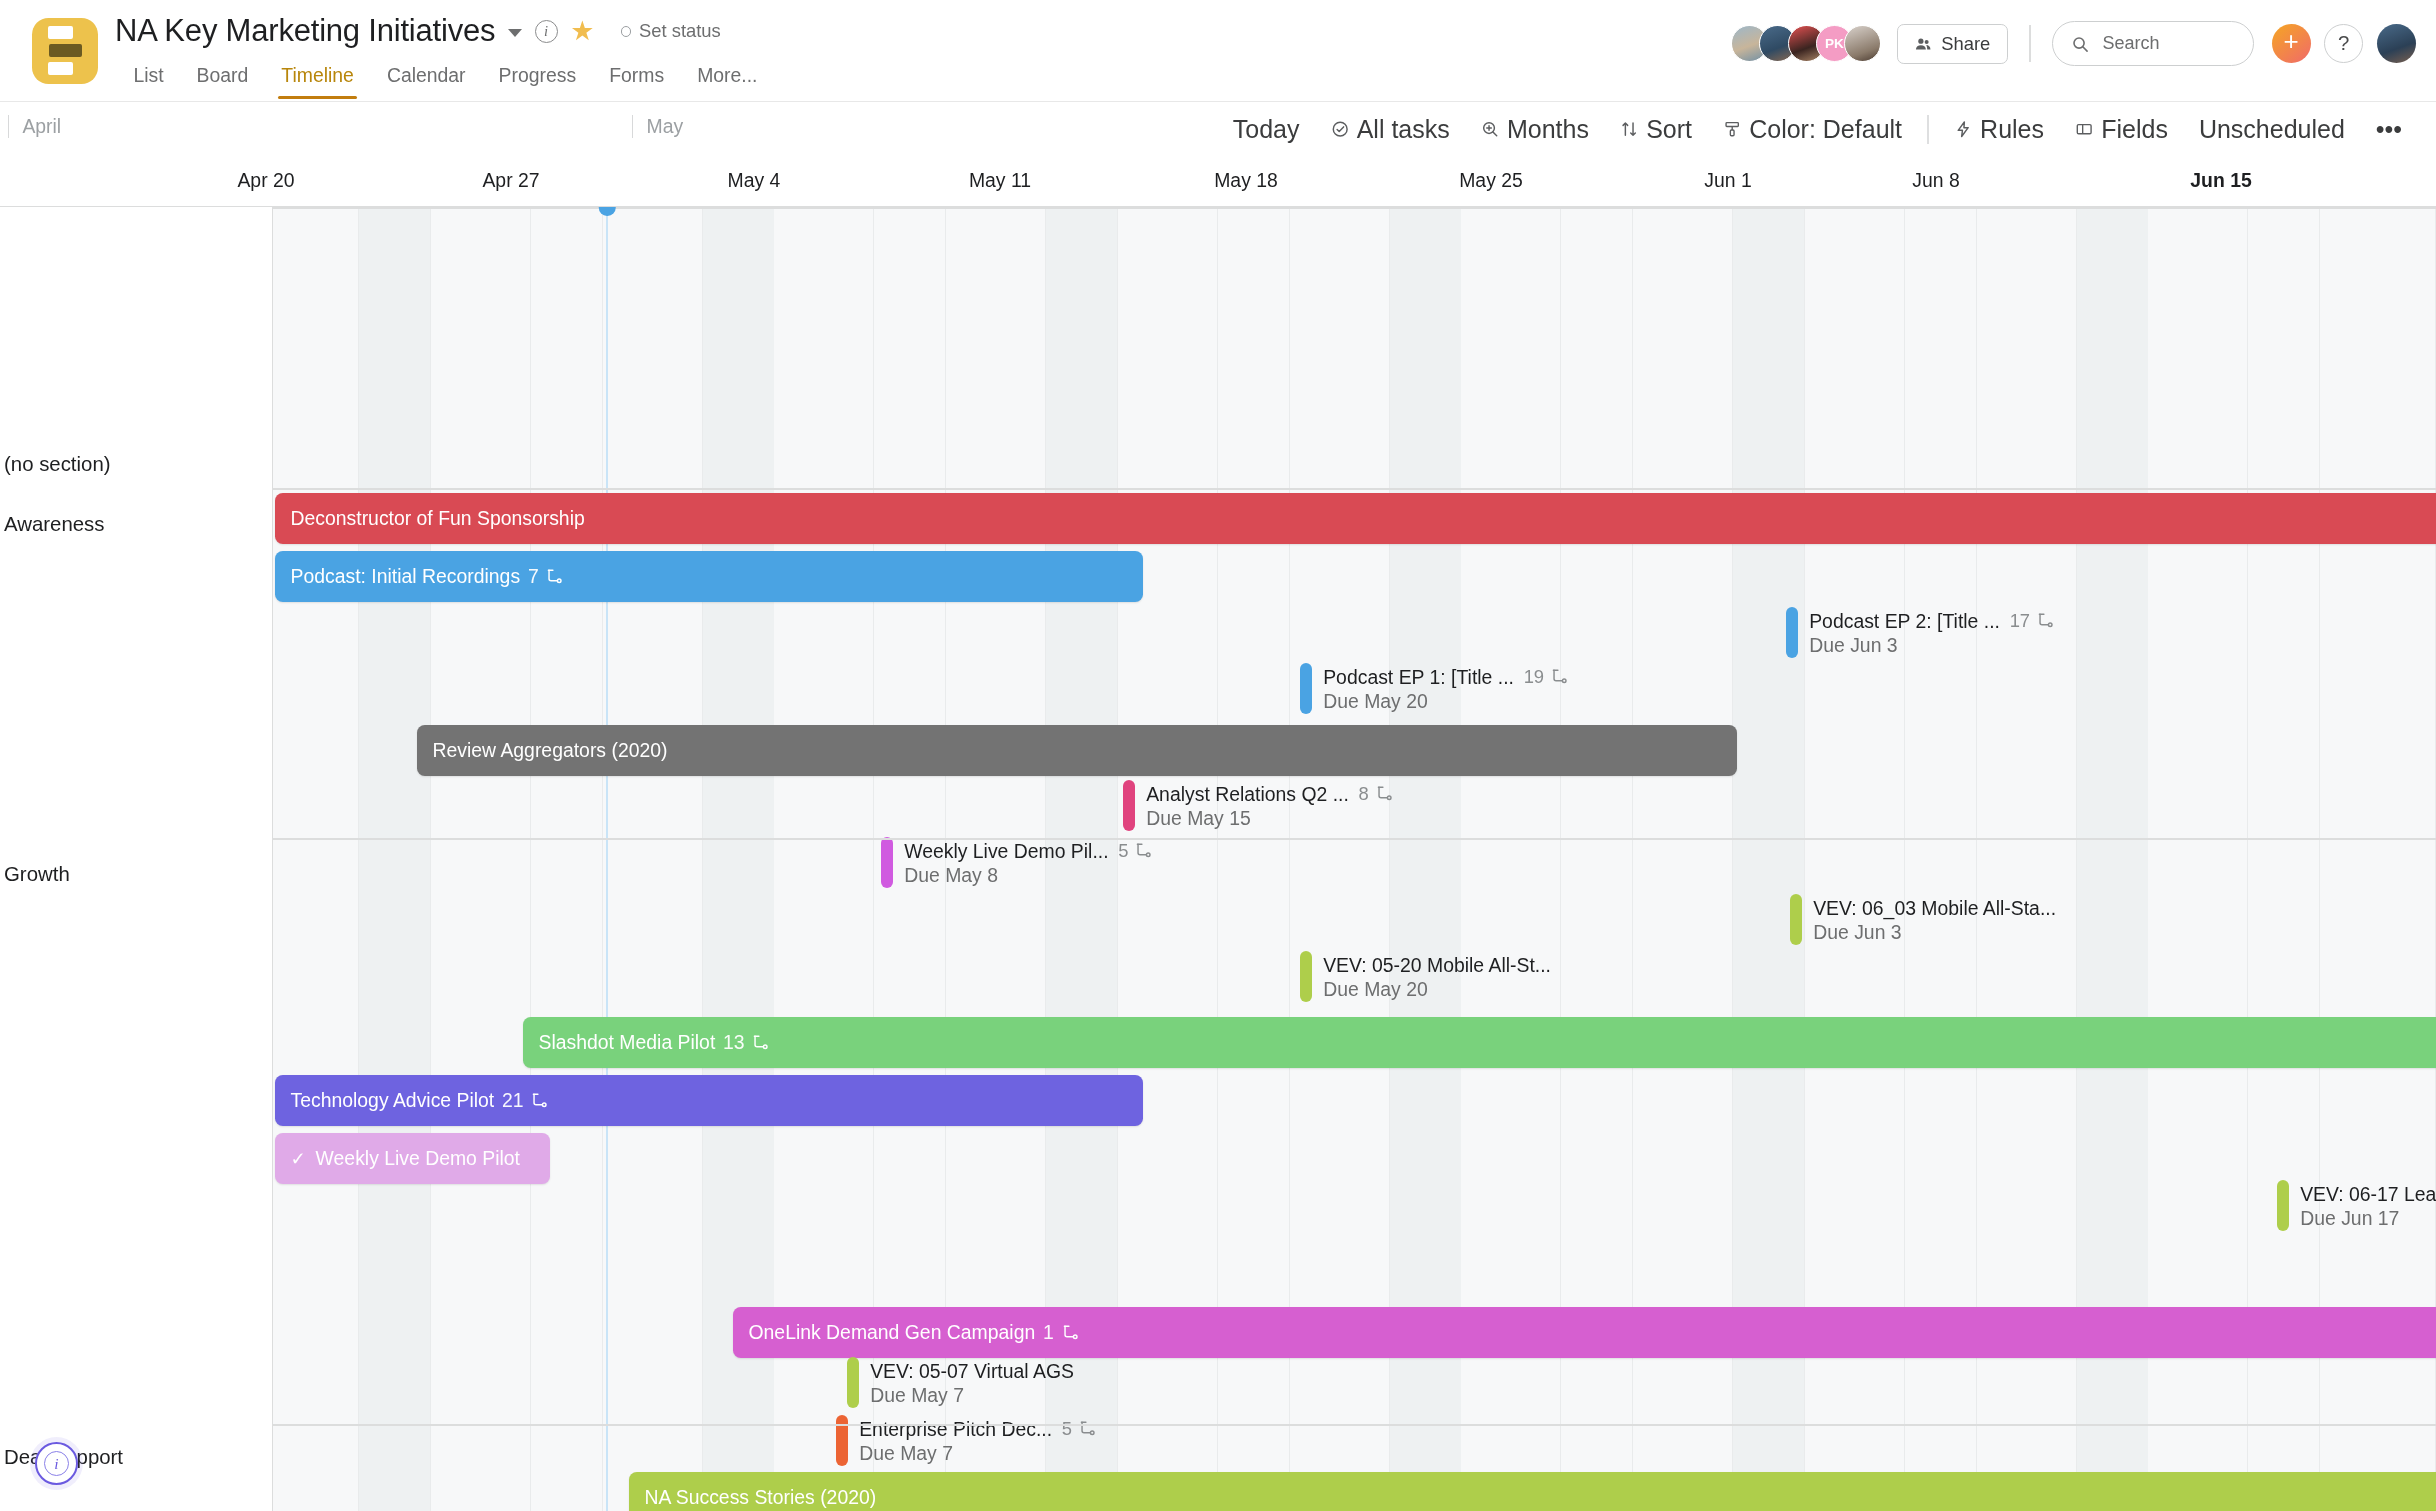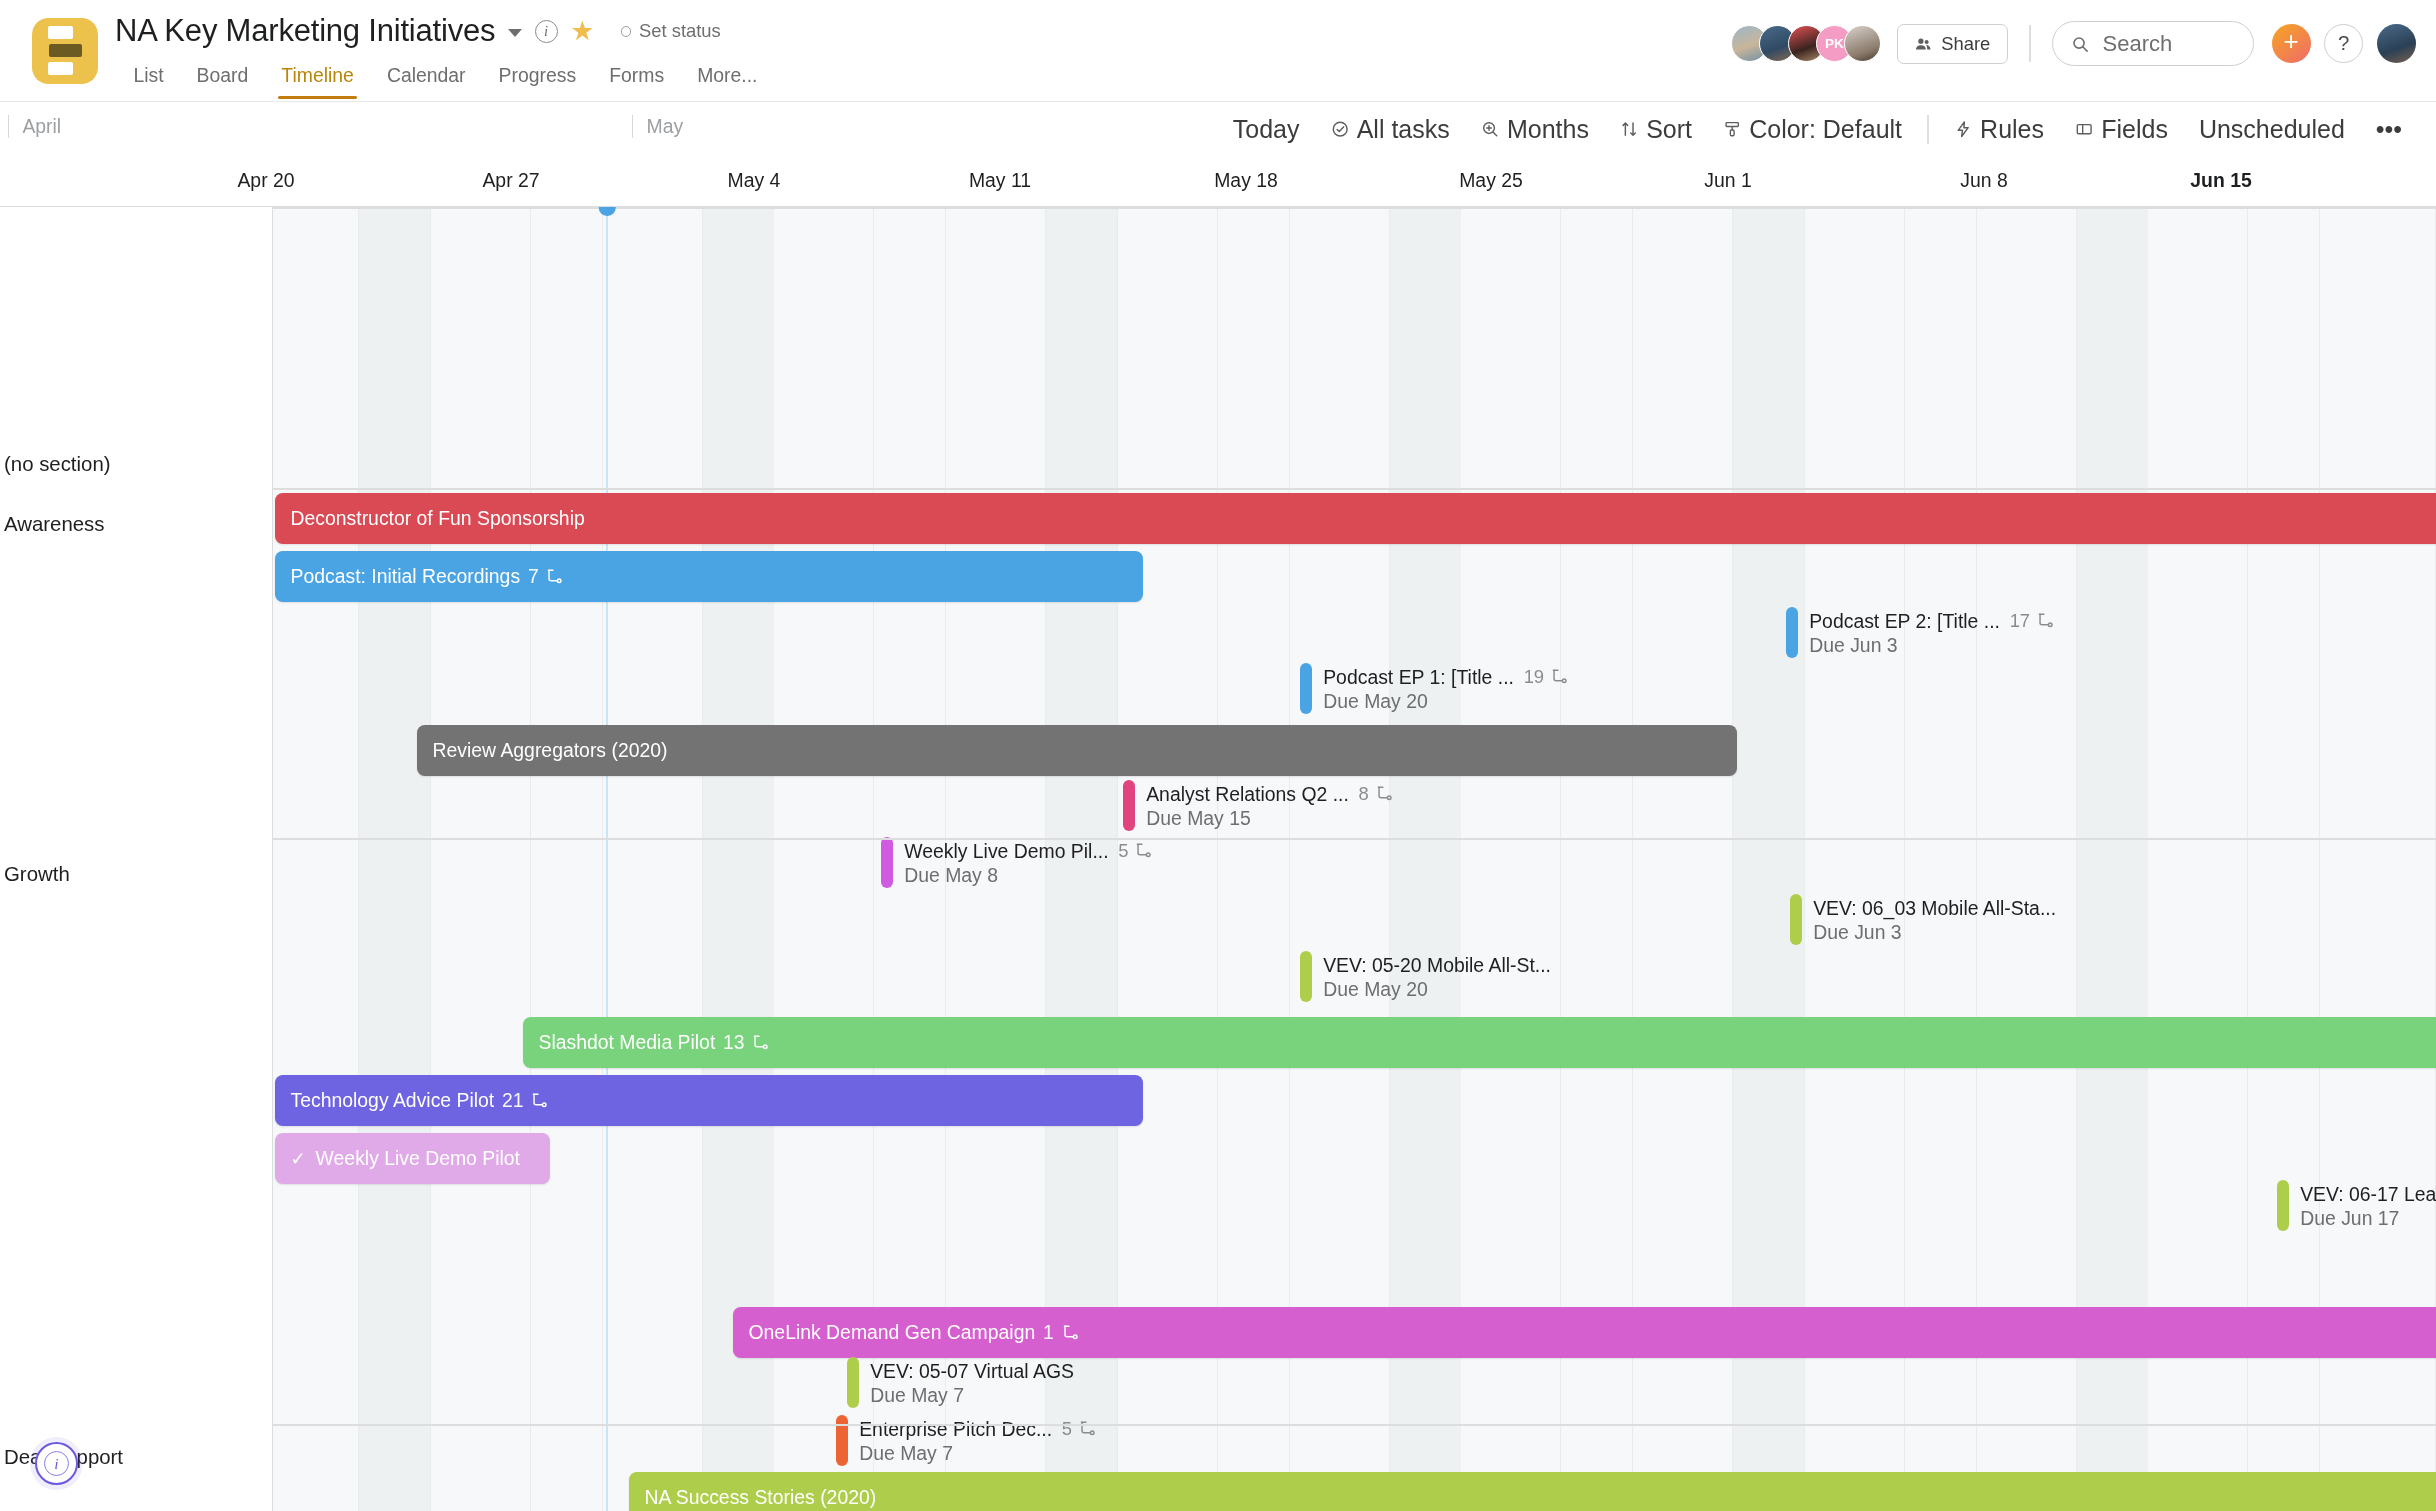--- a/index.html
+++ b/index.html
@@ -100,21 +100,21 @@
     display: flex; align-items: center; gap: 8.7px;
     border: 1.6px solid #cdcfd0; border-radius: 6.8px;
     padding: 7.8px 16.5px; font-size: 18.4px; color: #3b3c3d;
     background: #fff; cursor: pointer; white-space: nowrap;
   }
   .hdr-sep { width: 1.6px; height: 37px; background: #dcdddd; margin: 0 21.3px; }
   .search-box {
     display: flex; align-items: center; gap: 13.6px;
     border: 1.6px solid #cdcfd0; border-radius: 23px;
     height: 45px; width: 202px; padding: 0 17.5px;
-    font-size: 22px; color: #6d6e6f; background: #fff; cursor: text;
+    font-size: 18px; color: #6d6e6f; background: #fff; cursor: text;
   }
   .plus-btn {
     width: 39px; height: 39px; border-radius: 50%; margin-left: 17.5px;
     background: linear-gradient(140deg,#f5a623 0%,#f06a6a 100%);
     color: #fff; font-size: 26px; line-height: 35px; text-align: center;
     cursor: pointer; font-weight: 300;
   }
   .help-btn {
     width: 39px; height: 39px; border-radius: 50%; margin-left: 13.6px;
     border: 1.6px solid #cdcfd0; color: #4a4b4c; font-size: 20.4px;
@@ -375,21 +375,21 @@
 </div>
 
 <div class="dateaxis" id="dateaxis">
     <div class="date-tick" style="left: 266px;">Apr 20</div>
     <div class="date-tick" style="left: 511px;">Apr 27</div>
     <div class="date-tick" style="left: 754px;">May 4</div>
     <div class="date-tick" style="left: 1000px;">May 11</div>
     <div class="date-tick" style="left: 1246px;">May 18</div>
     <div class="date-tick" style="left: 1491px;">May 25</div>
     <div class="date-tick" style="left: 1728px;">Jun 1</div>
-    <div class="date-tick" style="left: 1984px;">Jun 8</div>
+    <div class="date-tick" style="left: 1936px;">Jun 8</div>
     <div class="date-tick" style="left: 2221px; font-weight: bold;">Jun 15</div>
   </div>
 
 <div class="board" id="board">
   <div class="grid-bg" id="gridbg">
       <div class="col light" style="left: 273px; width: 86px;"></div>
       <div class="col shade" style="left: 359px; width: 72px;"></div>
       <div class="col light" style="left: 431px; width: 100px;"></div>
       <div class="col light" style="left: 531px; width: 72px;"></div>
       <div class="col light" style="left: 603px; width: 100px;"></div>

